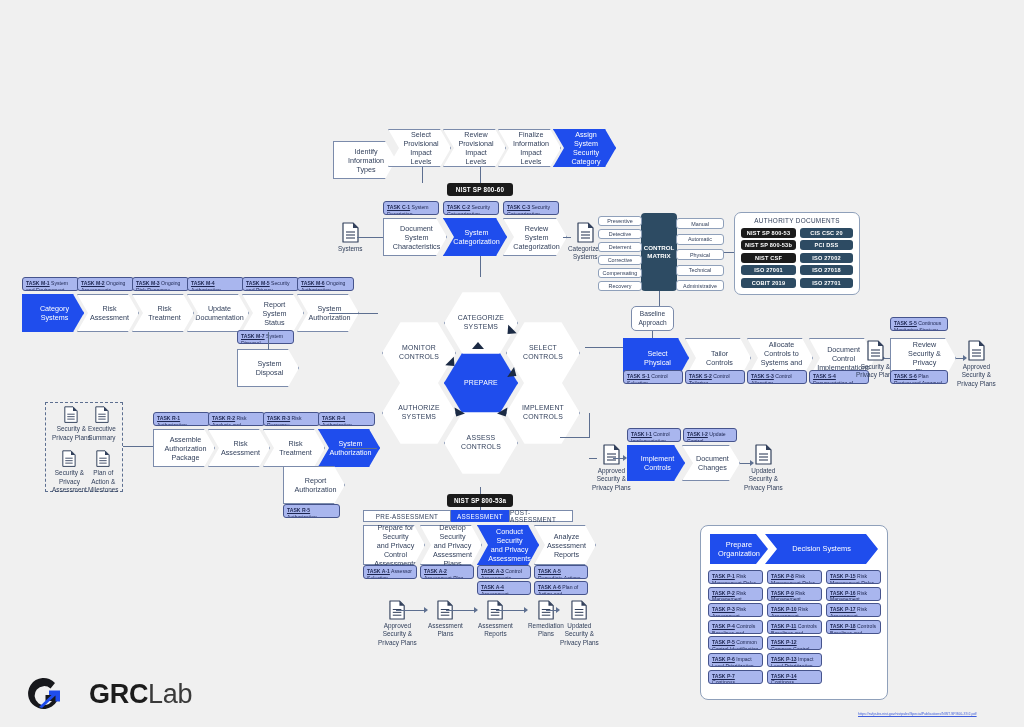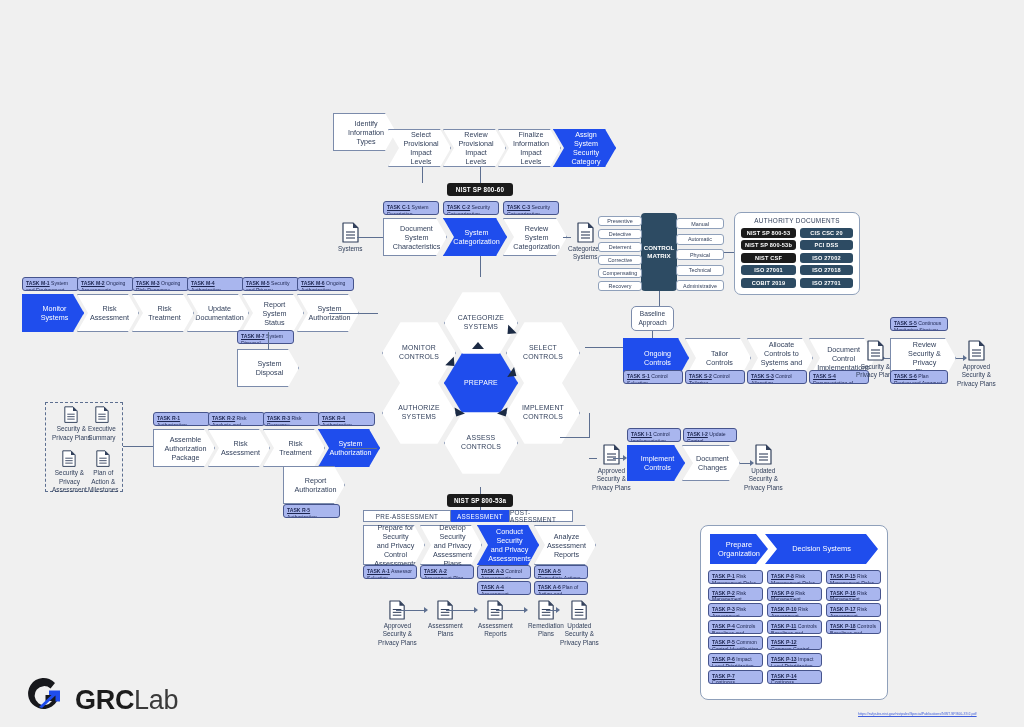--- a/index.html
+++ b/index.html
@@ -124,33 +124,33 @@
     display:flex;align-items:center;justify-content:center;text-align:center;
     font-size:7.4px;line-height:1.25;
   }
   .prep-chev.a{clip-path:polygon(0 0, calc(100% - 12px) 0, 100% 50%, calc(100% - 12px) 100%, 0 100%);}
   .prep-chev.b{clip-path:polygon(0 0, calc(100% - 12px) 0, 100% 50%, calc(100% - 12px) 100%, 0 100%, 12px 50%);}
 
   
   .dashgrp{position:absolute;box-sizing:border-box;border:1px dashed #5d6f90;}
 
   
-  .logo{position:absolute;display:flex;align-items:flex-end;}
+  .logo{position:absolute;display:flex;align-items:center;gap:14px;}
   .logo .txt{font-size:27px;font-weight:bold;color:#1c1c1c;letter-spacing:-.3px;}
   .logo .txt .lab{font-weight:normal;color:#3a3a3a;}
   .url{position:absolute;font-size:3.6px;color:#3b5bdb;text-decoration:underline;white-space:nowrap;}
 </style>
 </head>
 <body>
 
 <div id="canvas">
 
 
   <div id="layer">
-      <div class="chev first" style="left:333px;top:113px;width:63px;height:38px;">
+      <div class="chev first" style="left:333px;top:141px;width:63px;height:38px;">
         <span>Identify<br>Information<br>Types</span>
       </div>
       <div class="chev" style="left:388px;top:129px;width:63px;height:38px;">
         <span>Select<br>Provisional<br>Impact Levels</span>
       </div>
       <div class="chev" style="left:443px;top:129px;width:63px;height:38px;">
         <span>Review<br>Provisional<br>Impact Levels</span>
       </div>
       <div class="chev" style="left:498px;top:129px;width:63px;height:38px;">
         <span>Finalize<br>Information<br>Impact Levels</span>
@@ -230,21 +230,21 @@
       <div class="auth-pill navy" style="left:800px;top:252.8px;width:53px;height:10px;">ISO 27002</div>
       <div class="auth-pill navy" style="left:800px;top:265.2px;width:53px;height:10px;">ISO 27018</div>
       <div class="auth-pill navy" style="left:800px;top:277.6px;width:53px;height:10px;">ISO 27701</div>
       <div class="task" style="left:22px;top:277px;width:57px;height:14px;"><b>TASK M-1</b> <span class="sub">System and Environment Changes</span></div>
       <div class="task" style="left:77px;top:277px;width:57px;height:14px;"><b>TASK M-2</b> <span class="sub">Ongoing Assessments</span></div>
       <div class="task" style="left:132px;top:277px;width:57px;height:14px;"><b>TASK M-3</b> <span class="sub">Ongoing Risk Response</span></div>
       <div class="task" style="left:187px;top:277px;width:57px;height:14px;"><b>TASK M-4</b> <span class="sub">Authorization Package Updates</span></div>
       <div class="task" style="left:242px;top:277px;width:57px;height:14px;"><b>TASK M-5</b> <span class="sub">Security and Privacy Reporting</span></div>
       <div class="task" style="left:297px;top:277px;width:57px;height:14px;"><b>TASK M-6</b> <span class="sub">Ongoing Authorization</span></div>
       <div class="chev blue first" style="left:22px;top:294px;width:62px;height:38px;">
-        <span>Monitor Systems</span>
+        <span>Category Systems</span>
       </div>
       <div class="chev" style="left:77px;top:294px;width:62px;height:38px;">
         <span>Risk Assessment</span>
       </div>
       <div class="chev" style="left:132px;top:294px;width:62px;height:38px;">
         <span>Risk Treatment</span>
       </div>
       <div class="chev" style="left:187px;top:294px;width:62px;height:38px;">
         <span>Update<br>Documentation</span>
       </div>
@@ -358,21 +358,21 @@
       <div class="tri" style="left:510px;top:368px;border-top:6px solid transparent;border-bottom:6px solid transparent;border-left:7px solid #1b2a44;transform:rotate(35deg);"></div>
       <div class="tri" style="left:498px;top:410px;border-left:6px solid transparent;border-right:6px solid transparent;border-top:7px solid #1b2a44;transform:rotate(-30deg);"></div>
       <div class="tri" style="left:452px;top:410px;border-left:6px solid transparent;border-right:6px solid transparent;border-top:7px solid #1b2a44;transform:rotate(30deg);"></div>
       <div class="tri" style="left:446px;top:360px;border-left:6px solid transparent;border-right:6px solid transparent;border-top:7px solid #1b2a44;transform:rotate(-45deg);"></div>
       <div class="ln lnv" style="left:480px;top:259px;height:18px;"></div>
       <div class="ln lnv" style="left:480px;top:487px;height:18px;"></div>
       <div class="ln lnh" style="left:329px;top:313px;width:46px;"></div>
       <div class="ln lnh" style="left:585px;top:347px;width:46px;"></div>
       <div class="ln lnh" style="left:585px;top:347px;width:38px;"></div>
       <div class="chev blue first" style="left:623px;top:338px;width:66px;height:40px;">
-        <span>Ongoing Controls</span>
+        <span>Select Physical</span>
       </div>
       <div class="chev" style="left:685px;top:338px;width:66px;height:40px;">
         <span>Tailor Controls</span>
       </div>
       <div class="chev" style="left:747px;top:338px;width:66px;height:40px;">
         <span>Allocate Controls to<br>Systems and<br>Assets</span>
       </div>
       <div class="chev" style="left:809px;top:338px;width:66px;height:40px;">
         <span>Document Control<br>Implementations</span>
       </div>

